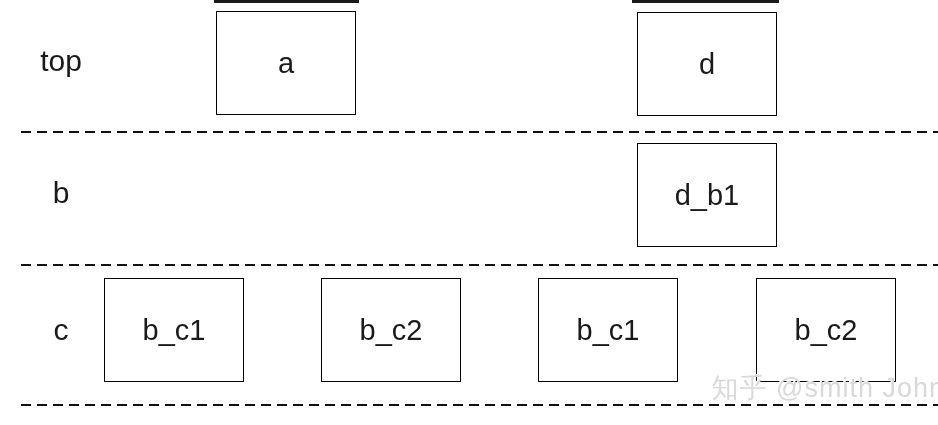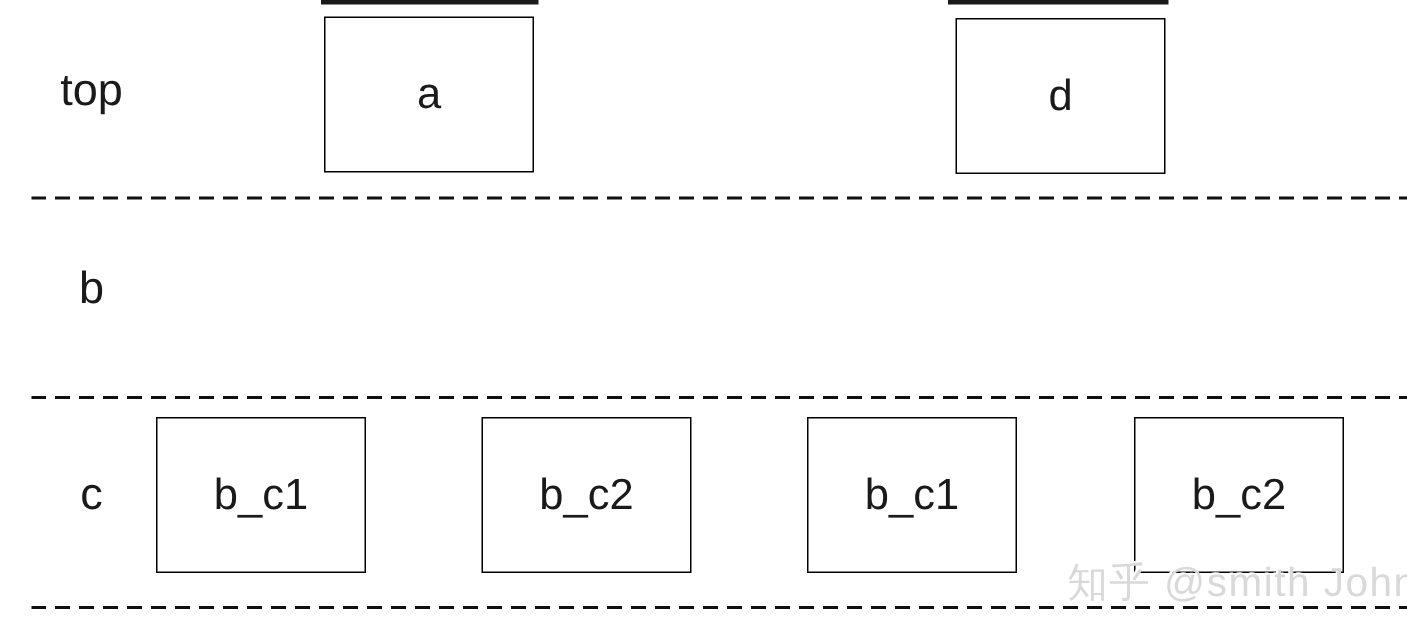--- a/index.html
+++ b/index.html
@@ -106,20 +106,23 @@
   <div id="box-a" class="box">
     <span>a</span>
   </div>
   <div id="box-d" class="box">
     <span>d</span>
   </div>
 
   <div id="divider-1" class="divider"></div>
 
   <div id="label-b" class="row-label">b</div>
+  <div id="box-d-b1" class="box">
+    <span>d_b1</span>
+  </div>
 
   <div id="divider-2" class="divider"></div>
 
   <div id="label-c" class="row-label">c</div>
   <div id="box-b-c1-1" class="box">
     <span>b_c1</span>
   </div>
   <div id="box-b-c2-1" class="box">
     <span>b_c2</span>
   </div>

